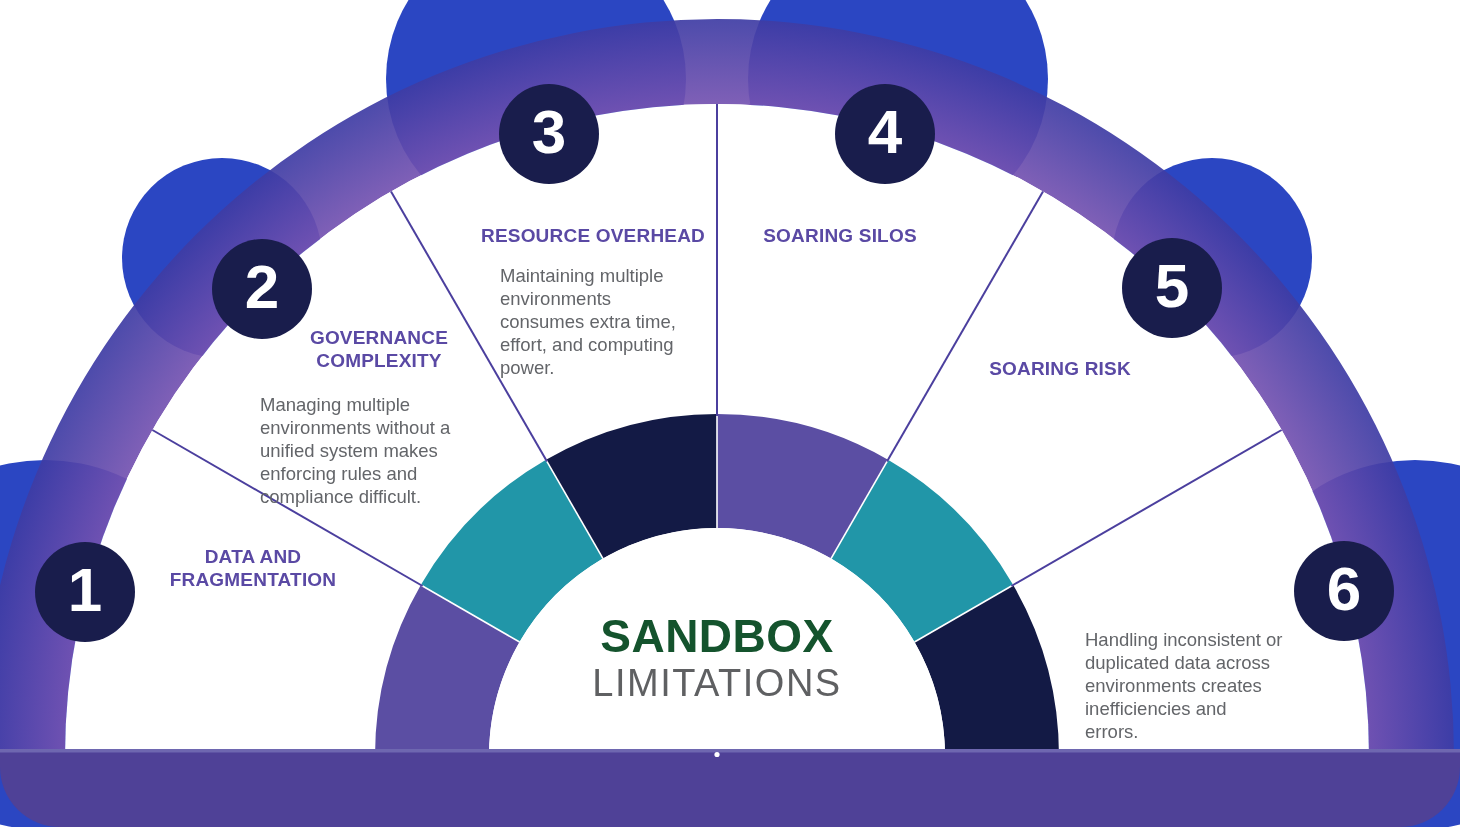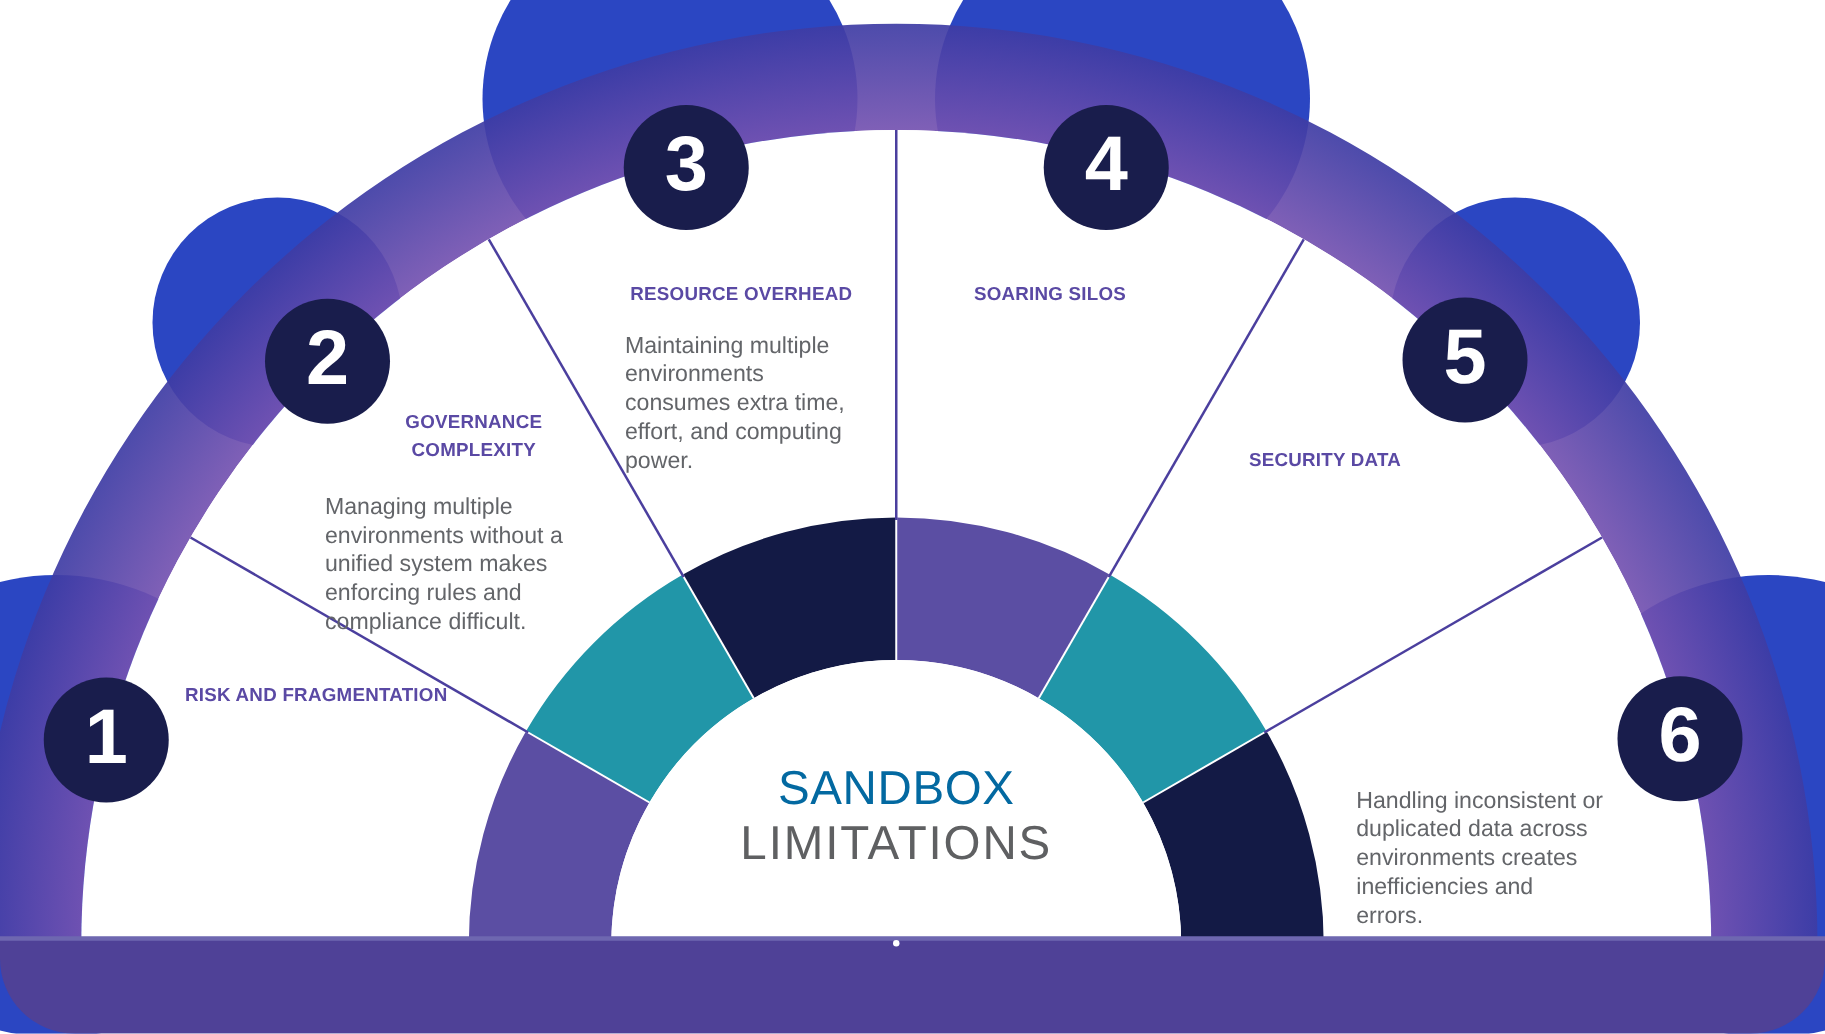--- a/index.html
+++ b/index.html
@@ -6,21 +6,21 @@
   .canvas{
     position:relative;
     width:1460px;height:827px;
     overflow:hidden;
     background:#ffffff;
     font-family:"Liberation Sans", sans-serif;
   }
   .canvas svg{position:absolute;left:0;top:0;}
   .seg-heading{
     position:absolute;
-    font-size:15px;line-height:23px;font-weight:700;
+    font-size:19px;line-height:23px;font-weight:700;
     letter-spacing:.2px;
     color:#5a49a4;
     text-align:center;
   }
   .seg-body{
     position:absolute;
     font-size:18.5px;line-height:23px;
     color:#636569;
   }
   .badge{
@@ -31,22 +31,22 @@
   }
   .badge-num{
     color:#ffffff;font-size:62px;font-weight:700;line-height:1;
     transform:translateY(-2px);
   }
   .center-title{
     position:absolute;left:517px;top:612px;width:400px;
     text-align:center;
   }
   .title-primary{
-    font-size:38px;font-weight:400;letter-spacing:.5px;
-    color:#0369a1;line-height:1.05;
+    font-size:46px;font-weight:700;letter-spacing:.5px;
+    color:#14532d;line-height:1.05;
   }
   .title-secondary{
     font-size:38px;font-weight:400;letter-spacing:1.5px;
     color:#5f6062;line-height:1.1;margin-top:3px;
   }
 </style>
 </head>
 <body>
 
 <div class="canvas">
@@ -112,31 +112,31 @@
   <div class="badge" style="left:835px;top:84px">
     <span class="badge-num">4</span>
   </div>
   <div class="badge" style="left:1122px;top:238px">
     <span class="badge-num">5</span>
   </div>
   <div class="badge" style="left:1294px;top:541px">
     <span class="badge-num">6</span>
   </div>
 
-  <div class="seg-heading" style="left:148px;top:545px;width:210px">RISK AND FRAGMENTATION</div>
+  <div class="seg-heading" style="left:148px;top:545px;width:210px">DATA AND FRAGMENTATION</div>
 
   <div class="seg-heading" style="left:279px;top:326px;width:200px">GOVERNANCE COMPLEXITY</div>
   <div class="seg-body" style="left:260px;top:393px;width:240px">Managing multiple environments without a unified system makes enforcing rules and compliance difficult.</div>
 
   <div class="seg-heading" style="left:473px;top:224px;width:240px">RESOURCE OVERHEAD</div>
   <div class="seg-body" style="left:500px;top:264px;width:186px">Maintaining multiple environments consumes extra time, effort, and computing power.</div>
 
   <div class="seg-heading" style="left:740px;top:224px;width:200px">SOARING SILOS</div>
 
-  <div class="seg-heading" style="left:960px;top:357px;width:200px">SECURITY DATA</div>
+  <div class="seg-heading" style="left:960px;top:357px;width:200px">SOARING RISK</div>
 
   <div class="seg-body" style="left:1085px;top:628px;width:200px">Handling inconsistent or duplicated data across environments creates inefficiencies and errors.</div>
 
   <div class="center-title">
     <div class="title-primary">SANDBOX</div>
     <div class="title-secondary">LIMITATIONS</div>
   </div>
 
 </div>
 

